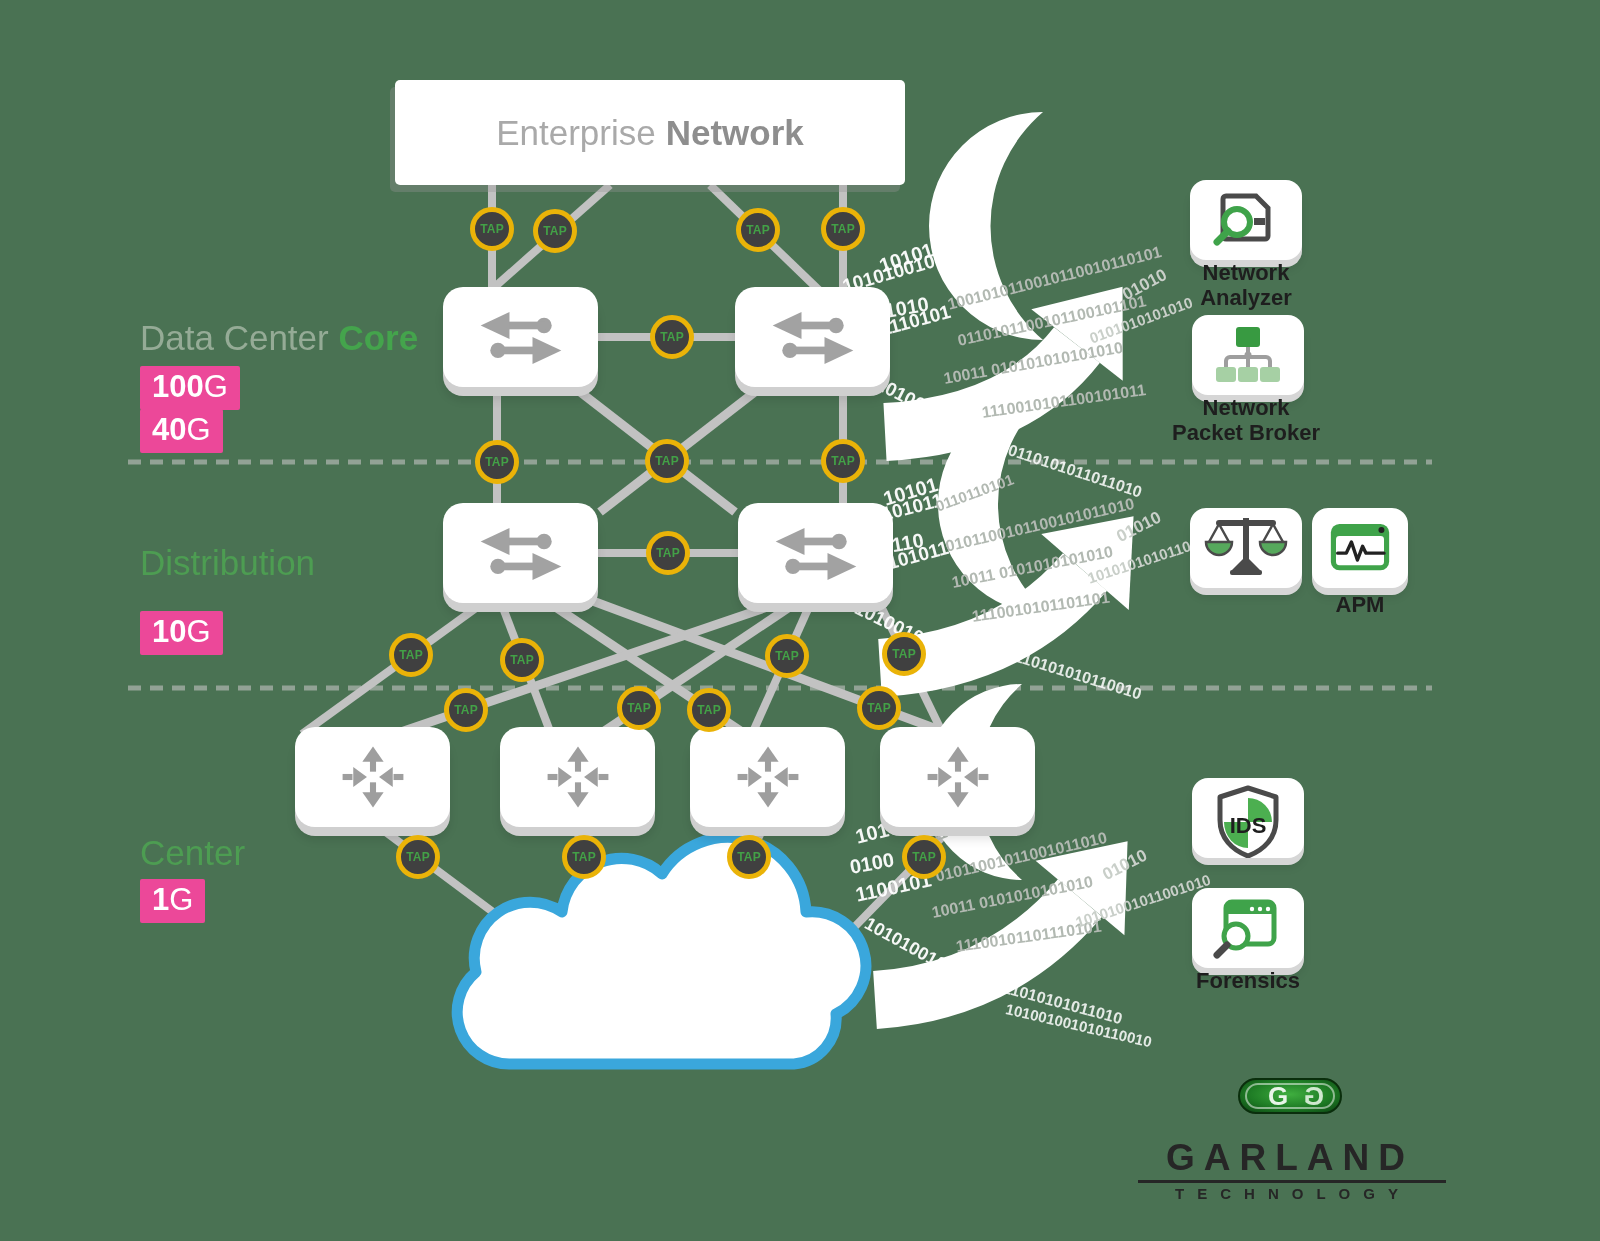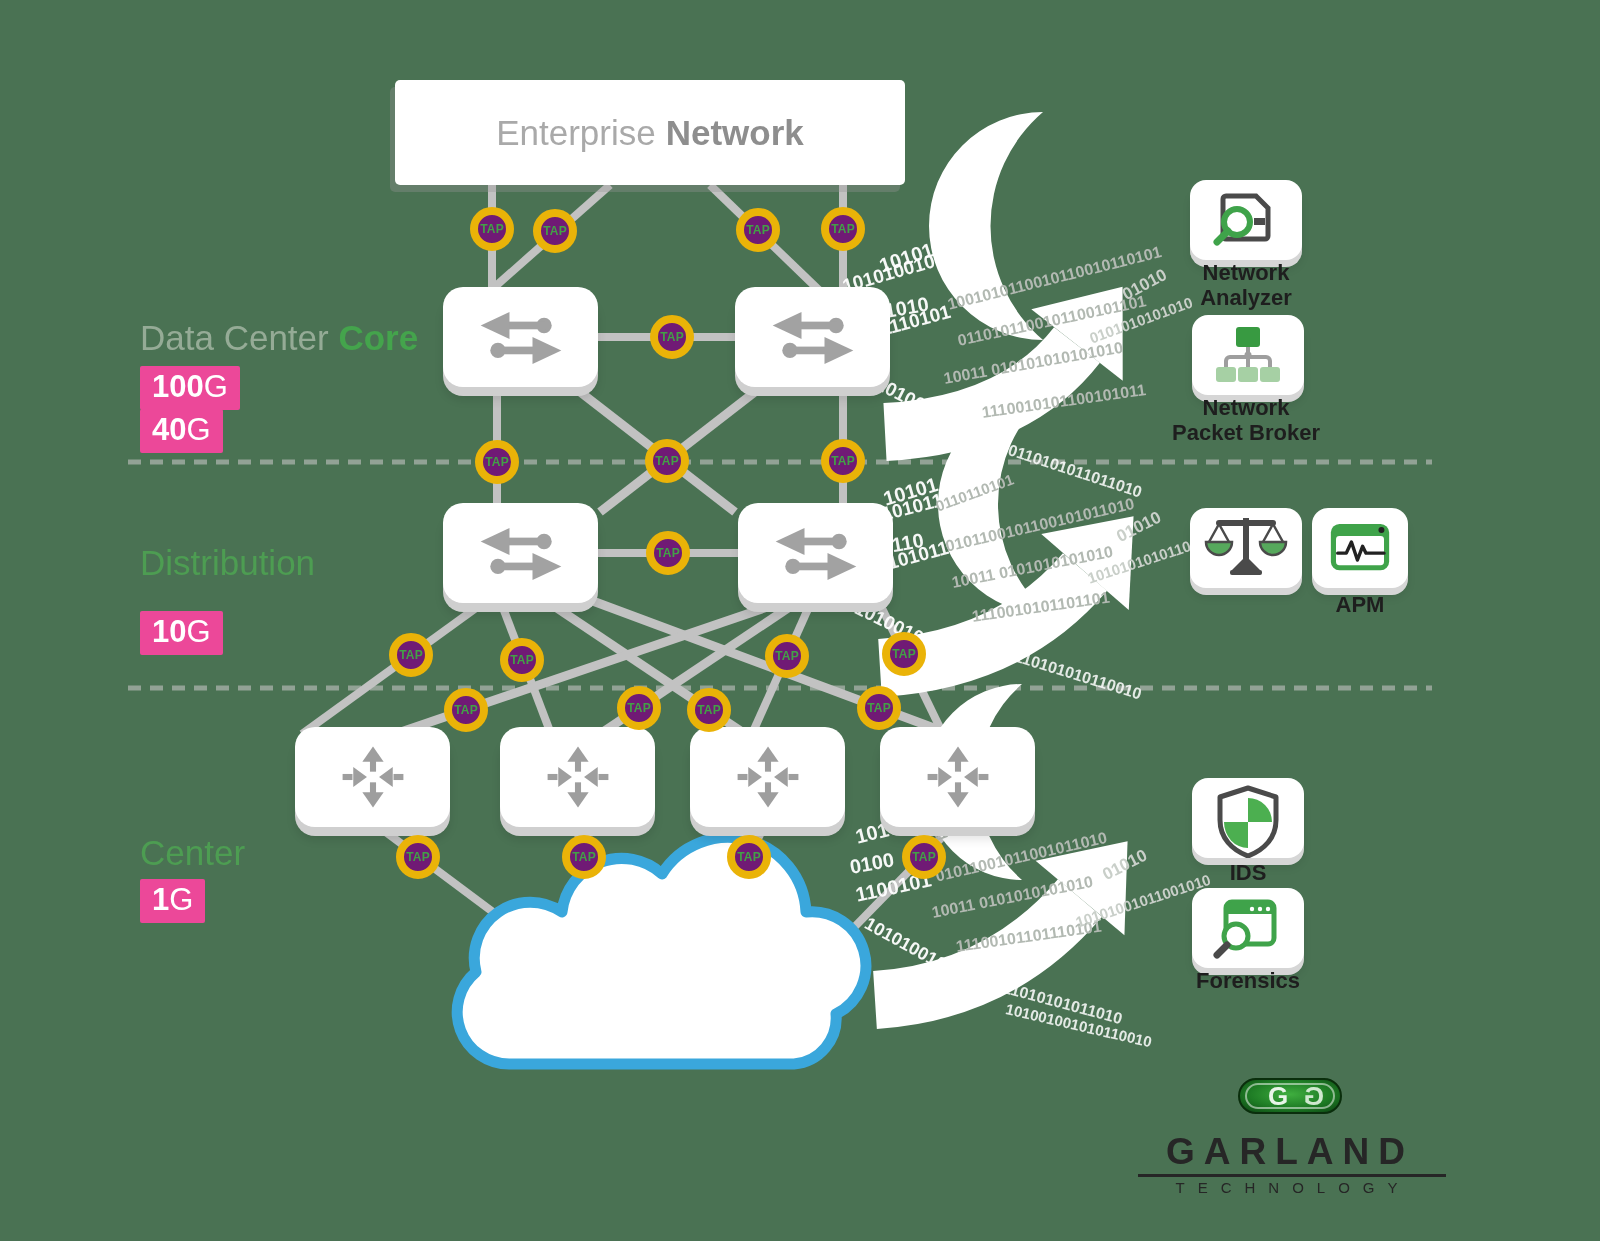--- a/index.html
+++ b/index.html
@@ -10,22 +10,22 @@
   .enterprise{position:absolute;left:395px;top:80px;width:510px;height:105px;background:#fff;
 n              border:11px solid #c3c3c3;border-radius:5px;box-sizing:border-box;
               display:flex;align-items:center;justify-content:center;font-size:35px;color:#a9a9a9;
               box-shadow:-5px 7px 0 rgba(150,150,150,.35);}
   .enterprise .bold{color:#8e8e8e;font-weight:bold;margin-left:10px;}
 
   .switch{position:absolute;background:#fff;border-radius:20px;
           box-shadow:0 9px 0 #cfcfcf,0 13px 10px rgba(0,0,0,.10);
           display:flex;align-items:center;justify-content:center;}
 
-  .tap{position:absolute;width:44px;height:44px;border-radius:50%;background:#701a75;
-       border:8px solid #eab308;box-sizing:border-box;transform:translate(-50%,-50%);
+  .tap{position:absolute;width:44px;height:44px;border-radius:50%;background:#404040;
+       border:5px solid #eab308;box-sizing:border-box;transform:translate(-50%,-50%);
        display:flex;align-items:center;justify-content:center;
        font-size:12px;font-weight:bold;color:#43a047;letter-spacing:.2px;}
 
   .layer-label{position:absolute;font-size:35px;color:#95ab96;white-space:nowrap;}
   .layer-label .accent{color:#44a44c;font-weight:bold;}
   .layer-label.green{color:#4d9d52;}
   .badge{position:absolute;background:#ec4899;color:#fff;font-size:31px;line-height:40px;
          padding:1px 12px 3px;border-radius:2px;white-space:nowrap;}
   .badge .v{font-weight:bold;}
 
@@ -37,23 +37,23 @@
 
   .tool{position:absolute;width:112px;height:80px;background:#fff;border-radius:16px;
         box-shadow:0 7px 0 #d6d6d6,0 10px 8px rgba(0,0,0,.08);}
   .tool-label{position:absolute;width:230px;text-align:center;font-size:22px;font-weight:bold;
               color:#1e1e1e;line-height:25px;transform:translateX(-50%);}
 
   .cloud-label{position:absolute;left:555px;top:966px;width:220px;text-align:center;
                font-size:46px;color:#adadad;}
 
   .logo{position:absolute;left:1110px;top:1078px;width:360px;text-align:center;color:#262626;}
-  .logo .brand{font-size:37px;font-weight:bold;letter-spacing:9px;margin-top:13px;}
+  .logo .brand{font-size:37px;font-weight:bold;letter-spacing:9px;margin-top:19px;}
   .logo .rule{height:0;border-top:3px solid #262626;margin:1px 24px 2px 28px;}
-  .logo .division{font-size:15px;font-weight:normal;letter-spacing:13px;margin-left:6px;}
+  .logo .division{font-size:15px;font-weight:bold;letter-spacing:13px;margin-left:6px;}
   .logo .tagline{font-size:20px;font-weight:bold;margin-top:9px;letter-spacing:.4px;color:#1b1b1b;}
 </style>
 </head>
 <body>
 
 <div class="canvas">
 
   <svg class="layer" width="1600" height="1241" viewBox="0 0 1600 1241">
 
     <g stroke="#92a295" stroke-width="5" stroke-dasharray="13 9">
@@ -362,21 +362,21 @@
       <div></div>
   </div>
 
   <div class="tool" style="left:1192px;top:778px">
     <svg width="112" height="80" viewBox="0 0 112 80">
       <path d="M56 10 L84 19 V42 C84 60 72 72 56 78 C40 72 28 60 28 42 V19 Z" fill="#fff" stroke="#4a4a4a" stroke-width="5" stroke-linejoin="round"></path>
       <path d="M56 44 V20 A24 24 0 0 1 80 44 Z" fill="#4caf50"></path>
       <path d="M56 44 H32 A24 26 0 0 0 56 70 Z" fill="#4caf50"></path>
     </svg>
   </div>
-  <div class="tool-label" style="left:1248px;top:860px">
+  <div class="tool-label" style="left:1248px;top:813px">
     <div>IDS</div>
       <div></div>
   </div>
 
   <div class="tool" style="left:1192px;top:888px">
     <svg width="112" height="80" viewBox="0 0 112 80">
       <rect x="34" y="14" width="48" height="42" rx="6" fill="#fff" stroke="#3fa34a" stroke-width="5"></rect>
       <path d="M34 26 v-6 a6 6 0 0 1 6 -6 h36 a6 6 0 0 1 6 6 v6 z" fill="#3fa34a"></path>
       <circle cx="60" cy="21" r="2.2" fill="#fff"></circle>
         <circle cx="68" cy="21" r="2.2" fill="#fff"></circle>

